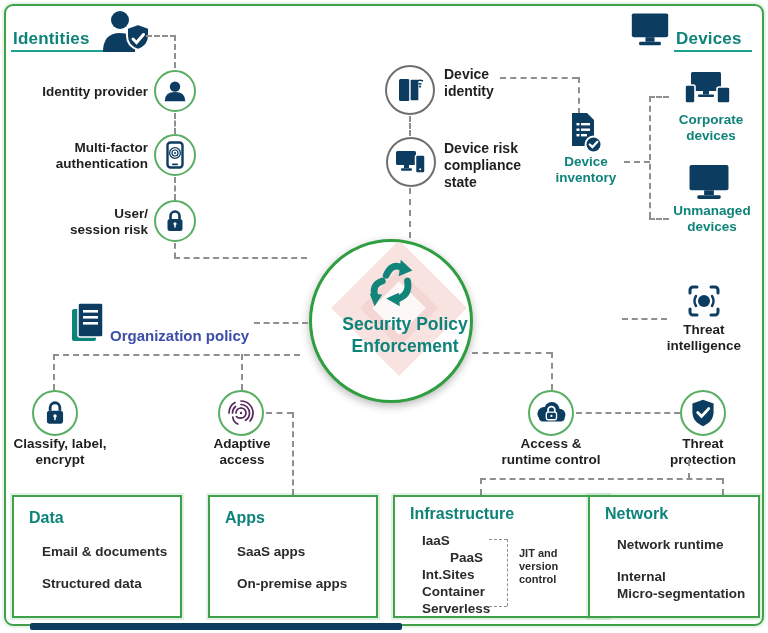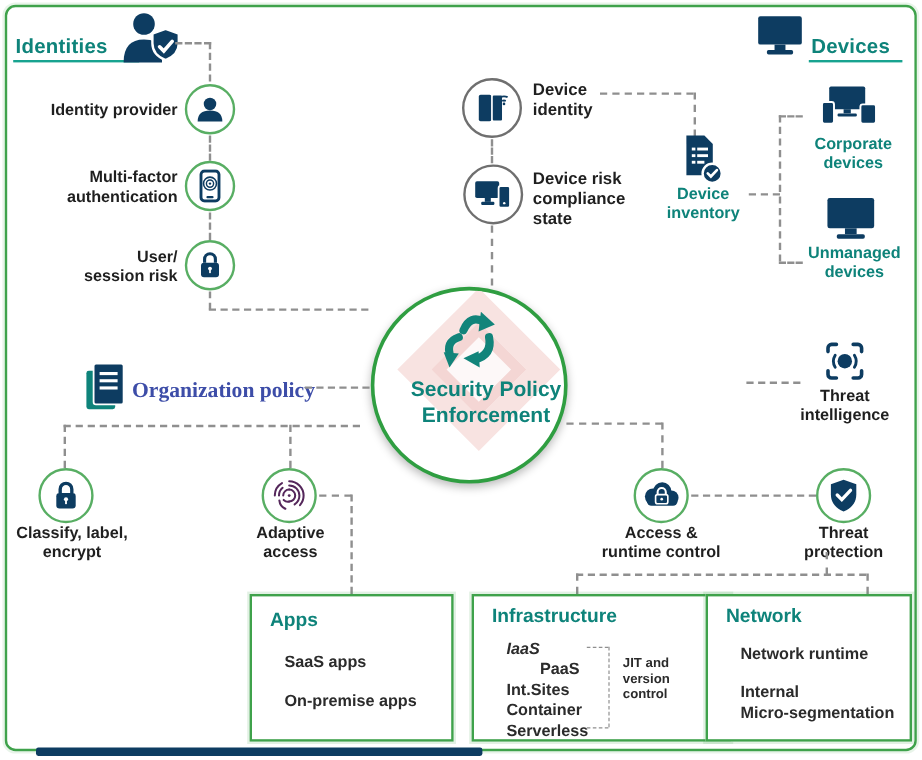--- a/index.html
+++ b/index.html
@@ -212,21 +212,21 @@
 
   <span class="abs" style="left:70px;top:301px;">
     <svg width="36" height="42" viewBox="0 0 36 42">
       <rect x="2" y="8" width="24" height="32" rx="2" fill="#0E837A"></rect>
       <rect x="8" y="2" width="25" height="34" rx="2" fill="#0D3C61" stroke="#fff" stroke-width="1.5"></rect>
       <rect x="13" y="9" width="15" height="2.6" fill="#fff"></rect>
       <rect x="13" y="15" width="15" height="2.6" fill="#fff"></rect>
       <rect x="13" y="21" width="15" height="2.6" fill="#fff"></rect>
     </svg>
   </span>
-  <div class="lbl blue" style="left:110px;top:315px;font-size:18px;font-family:Liberation Serif, serif;">Organization policy</div>
+  <div class="lbl blue" style="left:110px;top:327px;font-size:15px;">Organization policy</div>
   <div class="dh" style="left:254px;top:322px;width:54px;"></div>
 
   <div class="dh" style="left:622px;top:318px;width:45px;"></div>
 
   <span class="abs" style="left:686px;top:283px;">
     <svg width="36" height="36" viewBox="0 0 36 36">
       <g fill="none" stroke="#0D3C61" stroke-width="3" stroke-linecap="round">
         <path d="M4 10 V7 a3 3 0 0 1 3-3 h4"></path>
         <path d="M25 4 h4 a3 3 0 0 1 3 3 v3"></path>
         <path d="M32 26 v3 a3 3 0 0 1-3 3 h-4"></path>
@@ -305,30 +305,35 @@
 protection</div>
 
   <div class="dh" style="left:576px;top:412px;width:104px;"></div>
   <div class="dh" style="left:266px;top:412px;width:27px;"></div>
   <div class="dv" style="left:292px;top:412px;height:83px;"></div>
   <div class="dv" style="left:688px;top:460px;height:19px;"></div>
   <div class="dh" style="left:480px;top:478px;width:242px;"></div>
   <div class="dv" style="left:480px;top:478px;height:17px;"></div>
   <div class="dv" style="left:722px;top:478px;height:17px;"></div>
 
+  <div class="box" style="left:12px;width:170px;">
+    <div class="btitle">Data</div>
+    <div class="bitem" style="left:28px;top:47px;">Email &amp; documents</div>
+    <div class="bitem" style="left:28px;top:79px;">Structured data</div>
+  </div>
 
   <div class="box" style="left:208px;width:170px;">
     <div class="btitle">Apps</div>
     <div class="bitem" style="left:27px;top:47px;">SaaS apps</div>
     <div class="bitem" style="left:27px;top:79px;">On-premise apps</div>
   </div>
 
   <div class="box" style="left:393px;width:216px;">
     <div class="btitle" style="top:8px;">Infrastructure</div>
-    <div class="bitem" style="left:27px;top:36px;font-style:italic;">IaaS</div>
+    <div class="bitem" style="left:27px;top:36px;">IaaS</div>
     <div class="bitem" style="left:27px;top:53px;padding-left:28px;">PaaS</div>
     <div class="bitem" style="left:27px;top:70px;">Int.Sites</div>
     <div class="bitem" style="left:27px;top:87px;">Container</div>
     <div class="bitem" style="left:27px;top:104px;">Serverless</div>
     <div class="dv" style="left:112px;top:42px;height:67px;border-left-width:1.5px;"></div>
     <div class="dh" style="left:94px;top:42px;width:18px;border-top-width:1.5px;"></div>
     <div class="dh" style="left:94px;top:109px;width:18px;border-top-width:1.5px;"></div>
     <div class="note pl" style="left:124px;top:50px;">JIT and
 version
 control</div>

